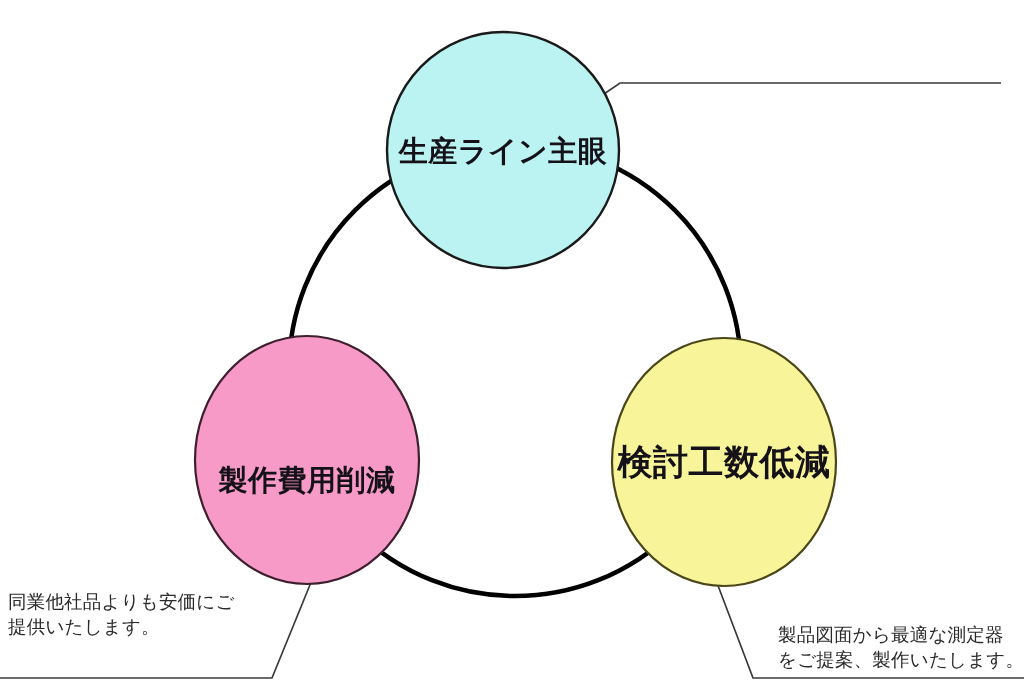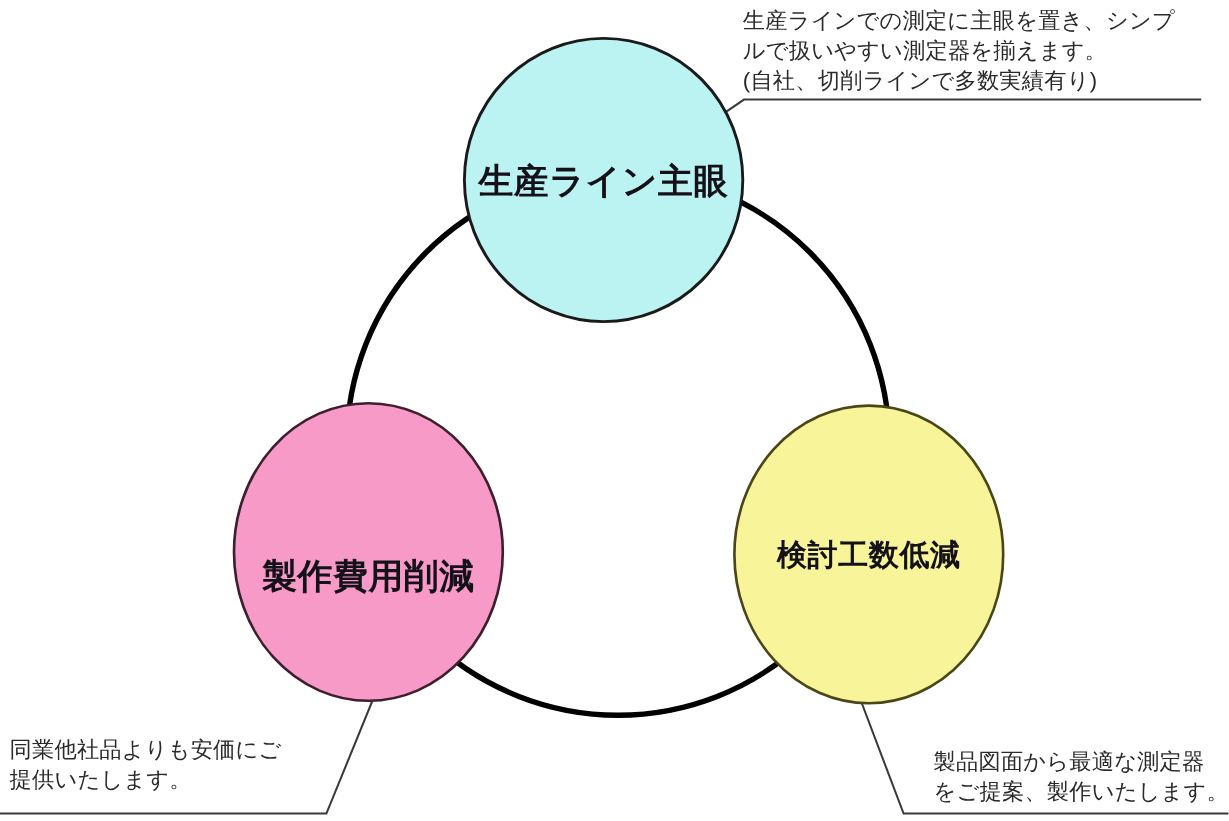--- a/index.html
+++ b/index.html
@@ -40,38 +40,38 @@
   }
   #label-left {
     left: 307px;
     top: 461px;
     font-size: 29px;
     margin-top: 20px;
   }
   #label-right {
     left: 724px;
     top: 462px;
-    font-size: 25px;
+    font-size: 35px;
   }
   .callout {
     position: absolute;
     font-size: 18.5px;
     line-height: 25px;
     color: #2a2a2a;
     white-space: pre-line;
     letter-spacing: 0.2px;
   }
   #callout-top-right {
     left: 619px;
     top: 4px;
     width: 400px;
   }
   #callout-bottom-left {
     left: 8px;
-    top: 612px;
+    top: 589px;
     width: 280px;
   }
   #callout-bottom-right {
     left: 778px;
     top: 622px;
     width: 250px;
   }
 </style>
 </head>
 <body>
@@ -98,23 +98,20 @@
 
     <ellipse cx="724" cy="462" rx="112" ry="124" fill="#f7f49a" stroke="#4a4618" stroke-width="2.2"></ellipse>
   </svg>
 
   <div class="node-label" id="label-top">生産ライン主眼</div>
 
   <div class="node-label" id="label-left">製作費用削減</div>
 
   <div class="node-label" id="label-right">検討工数低減</div>
 
-  <div class="callout" id="callout-top-right">生産ラインでの測定に主眼を置き、シンプ
-ルで扱いやすい測定器を揃えます。
-(自社、切削ラインで多数実績有り)</div>
 
   <div class="callout" id="callout-bottom-left">同業他社品よりも安価にご
 提供いたします。</div>
 
   <div class="callout" id="callout-bottom-right">製品図面から最適な測定器
 をご提案、製作いたします。</div>
 
 </div>
 
 </body></html>

